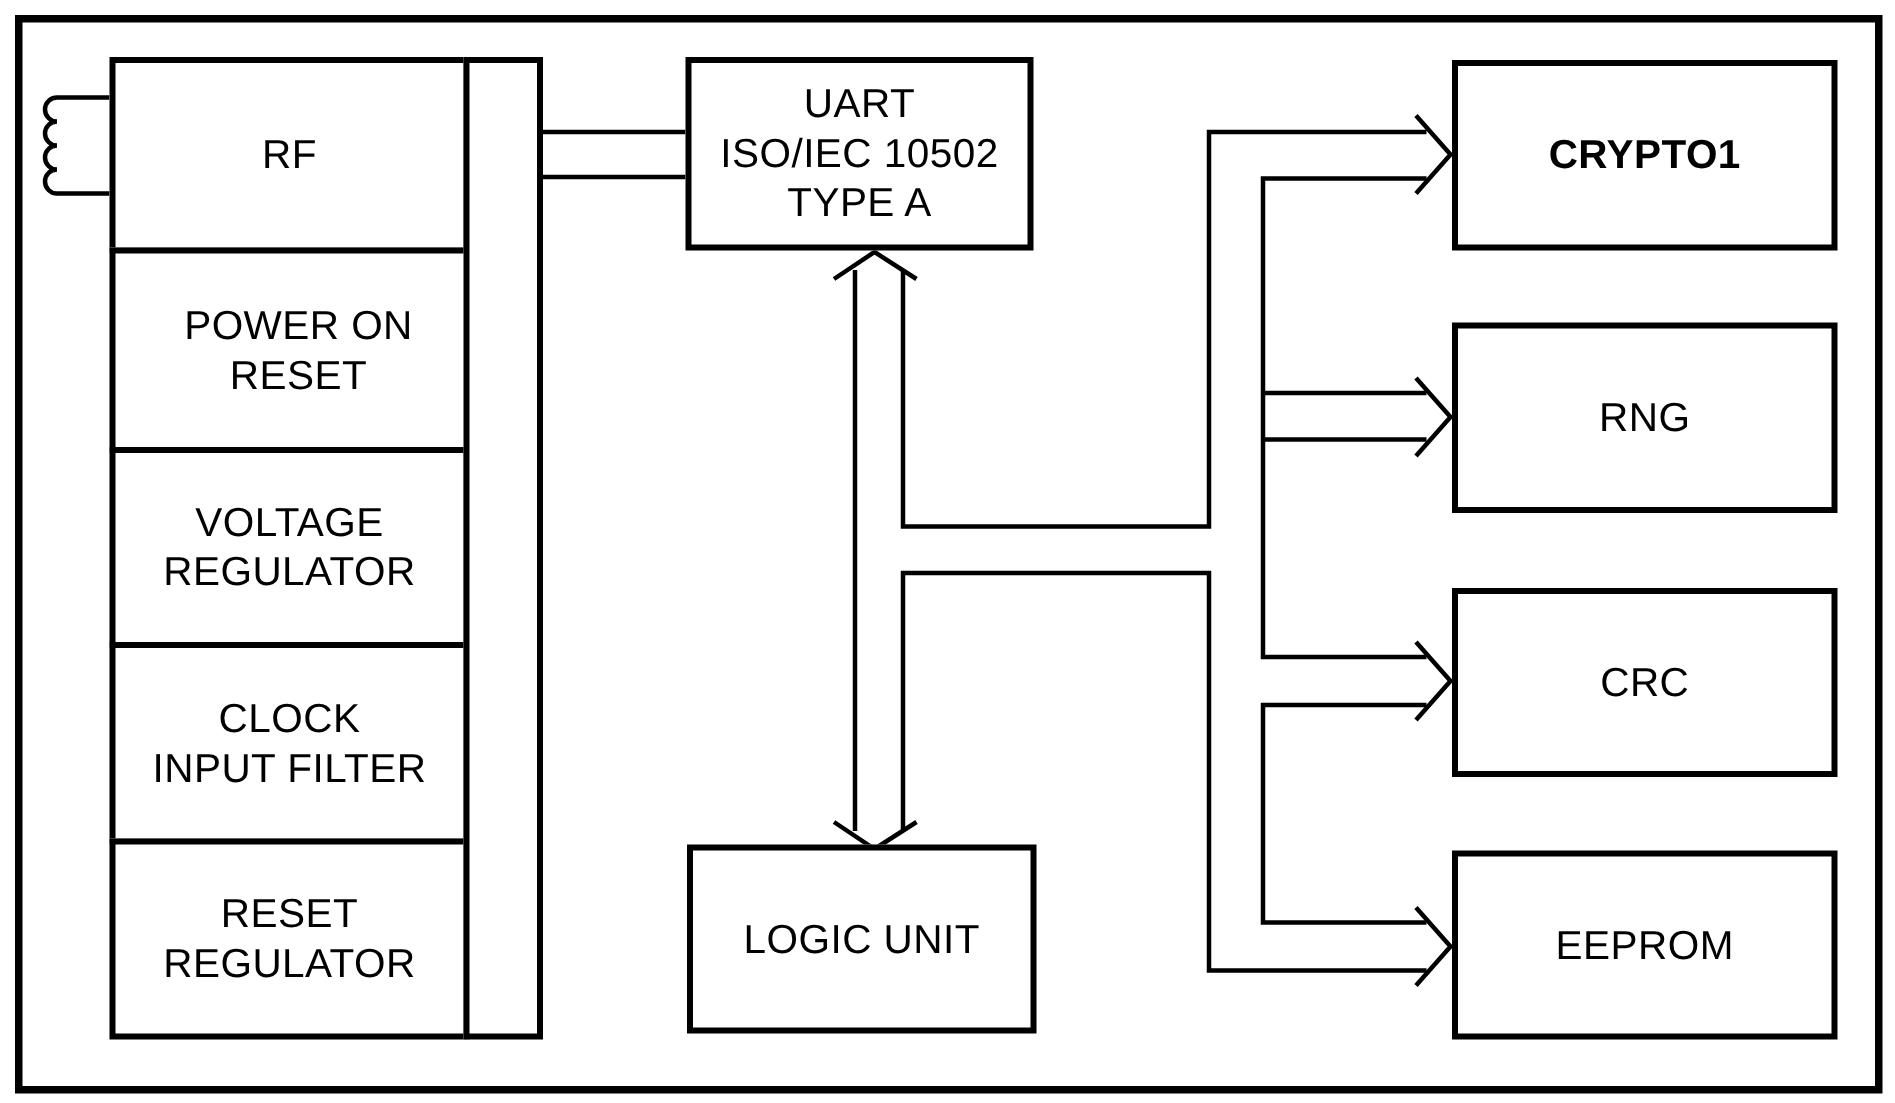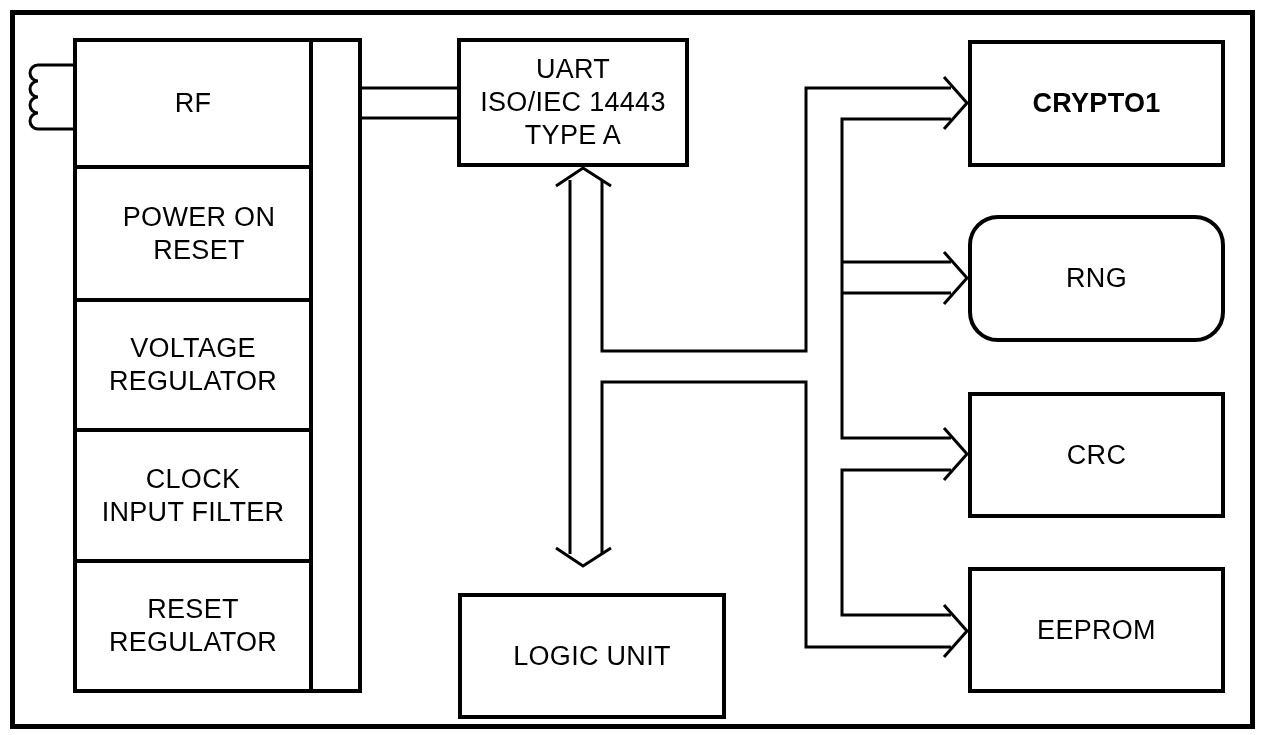--- a/index.html
+++ b/index.html
@@ -23,23 +23,23 @@
   .wires{position:absolute;left:0;top:0;z-index:1;}
   .wires path{stroke:#000;stroke-width:3;fill:none;}
   
   #b-rf      {left:73px; top:38px;  width:240px;height:131px;}
   #b-por     {left:73px; top:165px; width:252px;height:137px;align-items:center;}
   #b-vr      {left:73px; top:298px; width:240px;height:134px;}
   #b-cif     {left:73px; top:428px; width:240px;height:135px;}
   #b-rg      {left:73px; top:559px; width:240px;height:134px;}
   #b-bar     {left:309px;top:38px;  width:53px; height:655px;}
   #b-uart    {left:457px;top:38px;  width:232px;height:129px;}
-  #b-logic   {left:458px;top:593px; width:268px;height:126px;justify-content:center;}
+  #b-logic   {left:458px;top:563px; width:233px;height:126px;justify-content:center;}
   #b-crypto1 {left:968px;top:40px;  width:257px;height:127px;font-weight:bold;}
-  #b-rng     {left:968px;top:215px; width:257px;height:127px;border-radius:30px;}
+  #b-rng     {left:968px;top:215px; width:257px;height:127px;}
   #b-crc     {left:968px;top:392px; width:257px;height:126px;}
   #b-eeprom  {left:968px;top:567px; width:257px;height:126px;}
 </style>
 </head>
 <body>
 
 <div id="canvas">
 
   <div class="outline"></div>
 
@@ -95,21 +95,21 @@
   </div>
   <div class="box" id="b-rg">
     <span>RESET</span>
     <span>REGULATOR</span>
   </div>
 
   <div class="bar" id="b-bar"></div>
 
   <div class="box" id="b-uart">
     <span>UART</span>
-    <span>ISO/IEC 14443</span>
+    <span>ISO/IEC 10502</span>
     <span>TYPE A</span>
   </div>
   <div class="box" id="b-logic">
     <span>LOGIC UNIT</span>
   </div>
 
   <div class="box" id="b-crypto1">
     <span>CRYPTO1</span>
   </div>
   <div class="box" id="b-rng">

